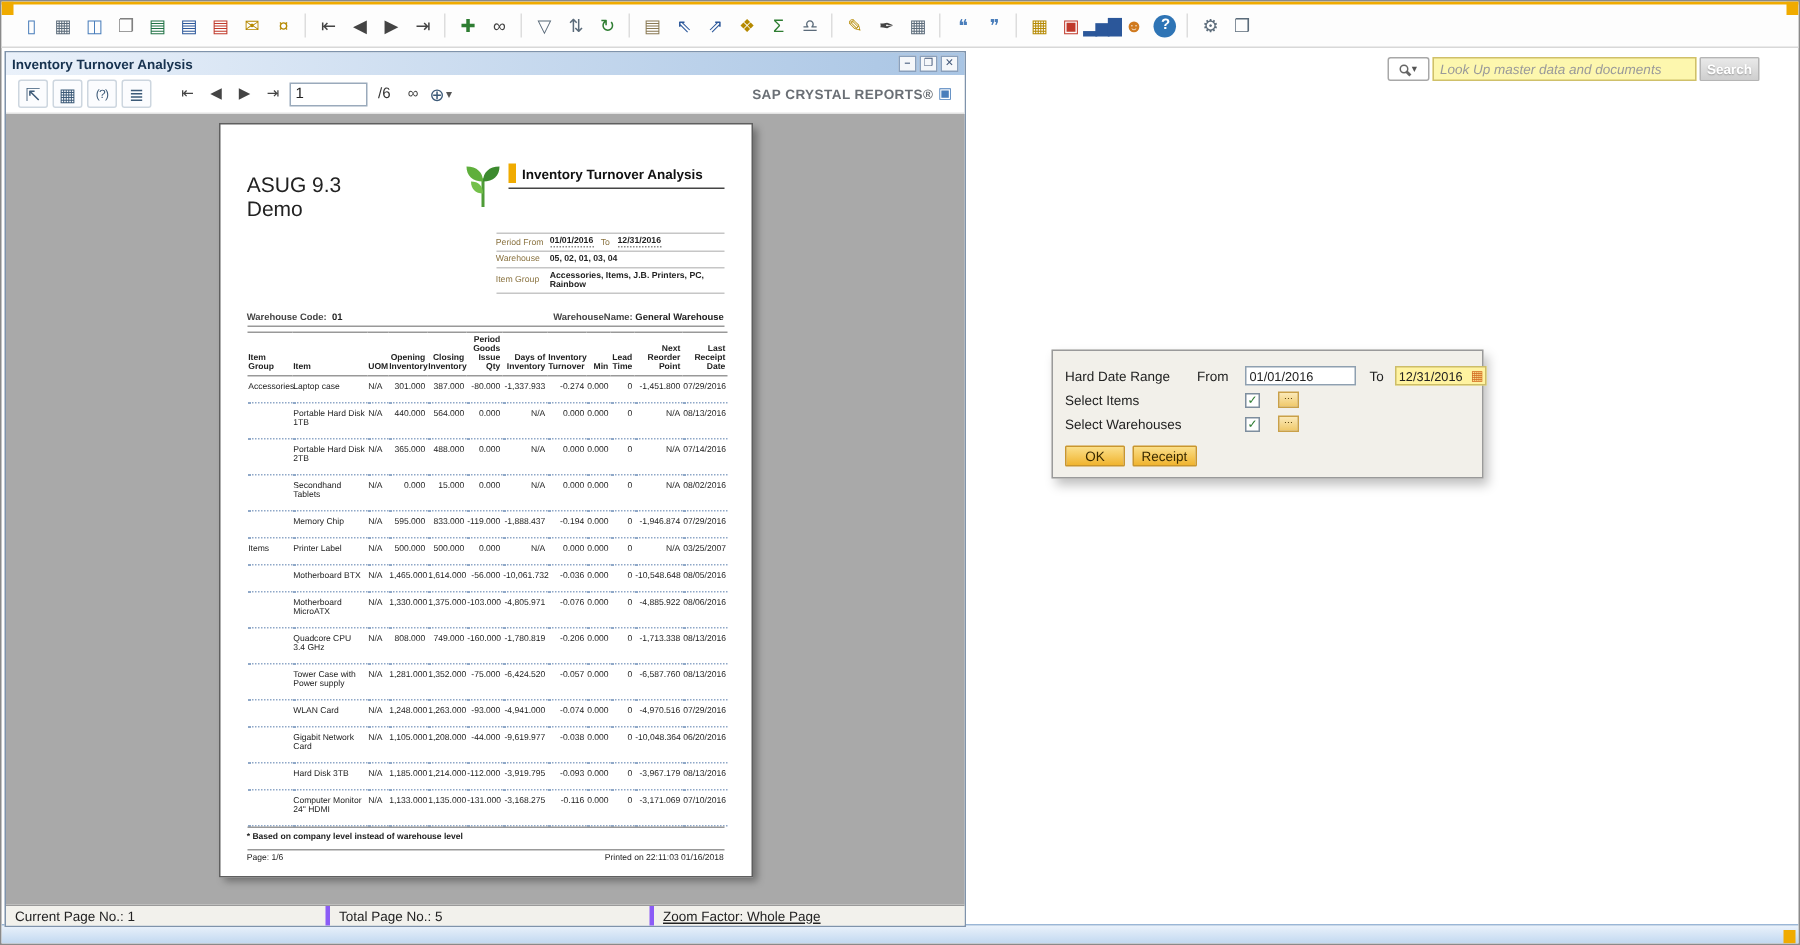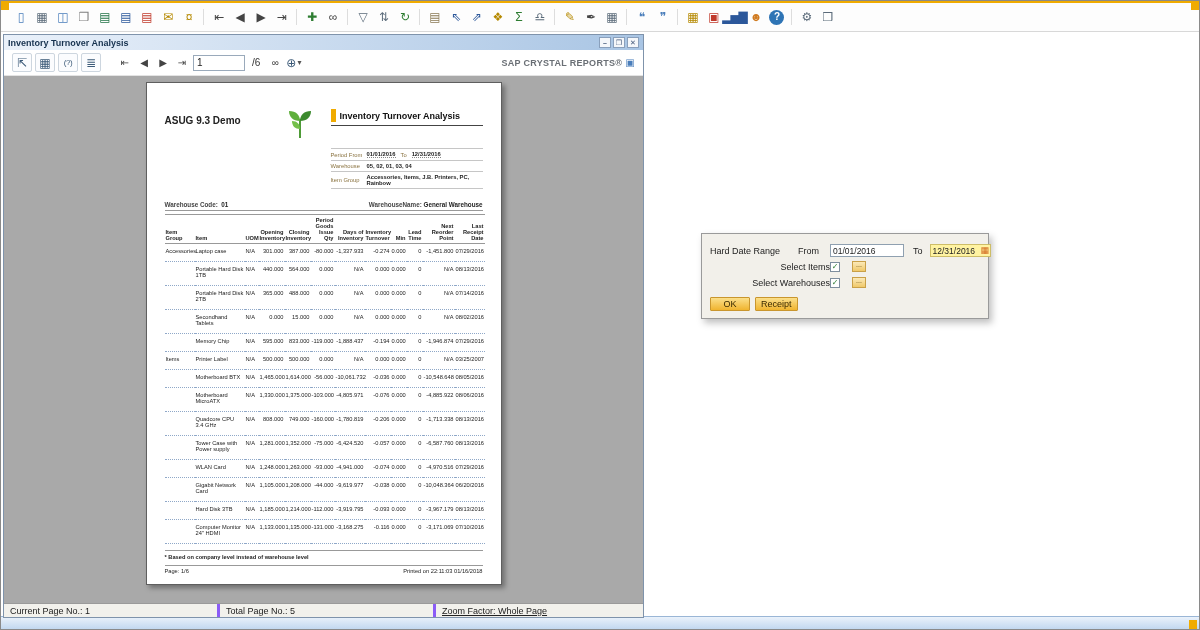--- a/index.html
+++ b/index.html
@@ -37,21 +37,21 @@
   .brand-ic { font-size:10px; color:#4a7ebb; }
 
   .tab-strip { height:16px; flex:0 0 16px; background:#EDEAE2; border-bottom:1px solid #cfcabc; display:flex; align-items:flex-end; padding-left:4px; }
   .tab { background:#FBFAF6; border:1px solid #b5b0a1; border-bottom:none; font-size:9px; padding:1px 9px 2px; color:#333; }
 
   .viewer-area { flex:1 1 auto; background:#A9A9A9; overflow:hidden; display:flex; justify-content:center; align-items:flex-start; }
 
   
   .page { width:356px; height:503px; background:#fff; margin-top:6px; border:1px solid #5f5f5f; box-shadow:3px 3px 5px rgba(0,0,0,0.35); padding:26px 18px 10px; display:flex; flex-direction:column; font-size:6px; color:#222; }
   .ph { display:flex; align-items:flex-start; }
-  .company { font-size:10px; font-weight:bold; color:#222; padding-top:6px; }
+  .company { font-size:14px; font-weight:normal; color:#222; padding-top:6px; }
   .logo { margin-left:42px; }
   .title-block { margin-left:auto; width:152px; }
   .rpt-title { display:flex; align-items:center; border-bottom:1px solid #444; padding-bottom:3px; }
   .gold-bar { width:5px; height:13px; background:#F0AB00; margin-right:4px; flex:0 0 5px; }
   .rpt-title-text { font-size:9px; font-weight:bold; color:#111; white-space:nowrap; }
 
   .filter-table { margin-left:auto; width:152px; margin-top:8px; font-size:5.8px; }
   .f-row { display:flex; align-items:center; border-bottom:1px solid #c6c6c6; padding:2px 0; }
   .f-row:first-child { border-top:1px solid #c6c6c6; }
   .f-label { color:#8a7340; width:36px; flex:0 0 36px; }
@@ -97,21 +97,21 @@
   .dlg-body { padding:9px 8px 7px; font-size:9px; color:#222; }
   .d-row { display:flex; align-items:center; height:15px; }
   .d-row + .d-row { margin-top:1px; }
   .lbl-range { width:88px; flex:0 0 88px; }
   .lbl-from { width:32px; flex:0 0 32px; }
   .inp-from { width:74px; height:13px; border:1px solid #8fa0b0; font-size:8.5px; padding:0 2px; background:#fff; font-family:"Liberation Sans","DejaVu Sans",sans-serif; color:#222; }
   .lbl-to { margin:0 7px 0 9px; }
   .to-wrap { width:70px; height:13px; background:#FFF3A1; border:1px solid #cdbd68; display:flex; align-items:center; }
   .inp-to { flex:1 1 auto; width:50px; height:11px; border:none; background:transparent; font-size:8.5px; padding:0 2px; font-family:"Liberation Sans","DejaVu Sans",sans-serif; color:#222; }
   .cal-ic { font-size:9px; color:#D2691E; margin-right:1px; line-height:1; }
-  .lbl-sel { width:120px; flex:0 0 120px;text-align:right; }
+  .lbl-sel { width:120px; flex:0 0 120px; }
   .checkbox { width:10px; height:10px; border:1px solid #7e8e9e; background:#fff; display:inline-flex; align-items:center; justify-content:center; font-size:8px; color:#2e7d32; font-weight:bold; line-height:1; }
   .browse-btn { width:14px; height:11px; margin-left:12px; background:linear-gradient(#FBE9B8,#F0C96A); border:1px solid #c9a048; font-size:7px; line-height:4px; display:inline-flex; align-items:flex-start; justify-content:center; color:#5a4410; padding-top:1px; }
   .d-btn-row { margin-top:7px; display:flex; }
   .btn-gold { height:14px; min-width:40px; background:linear-gradient(#FBDF8A,#F0B42F); border:1px solid #C9962E; font-size:9px; display:inline-flex; align-items:center; justify-content:center; padding:0 5px; color:#3a2a00; border-radius:1px; }
   .btn-gold + .btn-gold { margin-left:5px; }
 
   .app-status { position:absolute; bottom:0; left:0; right:0; height:13px; background:linear-gradient(#EAF2FB,#C2D8F0); border-top:1px solid #9ab6d6; z-index:4; }
 </style>
 </head>
 <body>
@@ -164,20 +164,28 @@
         <span class="tb-icon" style="color: rgb(192, 57, 43);">▣</span>
         <span class="tb-icon" style="color: rgb(43, 87, 154);">▂▅▇</span>
         <span class="tb-icon" style="color: rgb(208, 122, 31);">☻</span>
         <span class="tb-icon round" style="color: rgb(255, 255, 255); background: rgb(46, 116, 181);">?</span>
         <span class="tb-sep"></span>
         <span class="tb-icon" style="color: rgb(91, 107, 122);">⚙</span>
         <span class="tb-icon" style="color: rgb(91, 107, 122);">❒</span>
       </span>
   </div>
 
+  <div class="search-bar">
+    <div class="search-combo">
+      <span class="mag"></span>
+      <span class="combo-caret">▾</span>
+    </div>
+    <input class="search-input" type="text" placeholder="Look Up master data and documents" style="">
+    <div class="search-btn">Search</div>
+  </div>
 
   <div class="report-window">
     <div class="window-titlebar">
       <span>Inventory Turnover Analysis</span>
       <span class="win-btns">
         <span class="win-btn">–</span>
         <span class="win-btn">❐</span>
         <span class="win-btn">✕</span>
       </span>
     </div>

